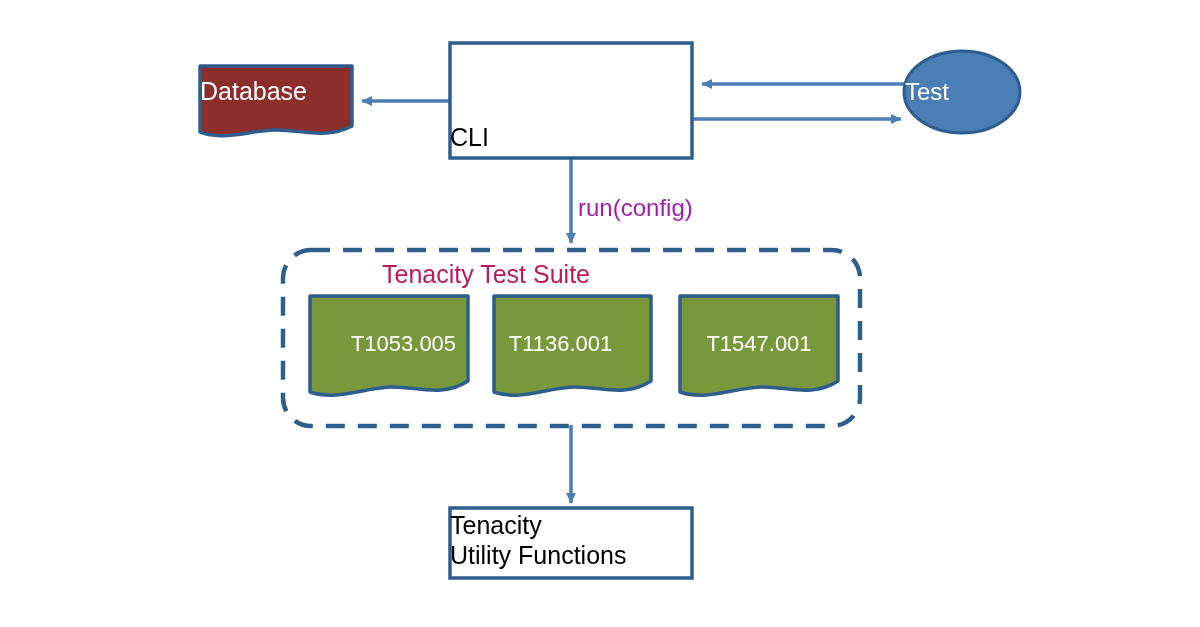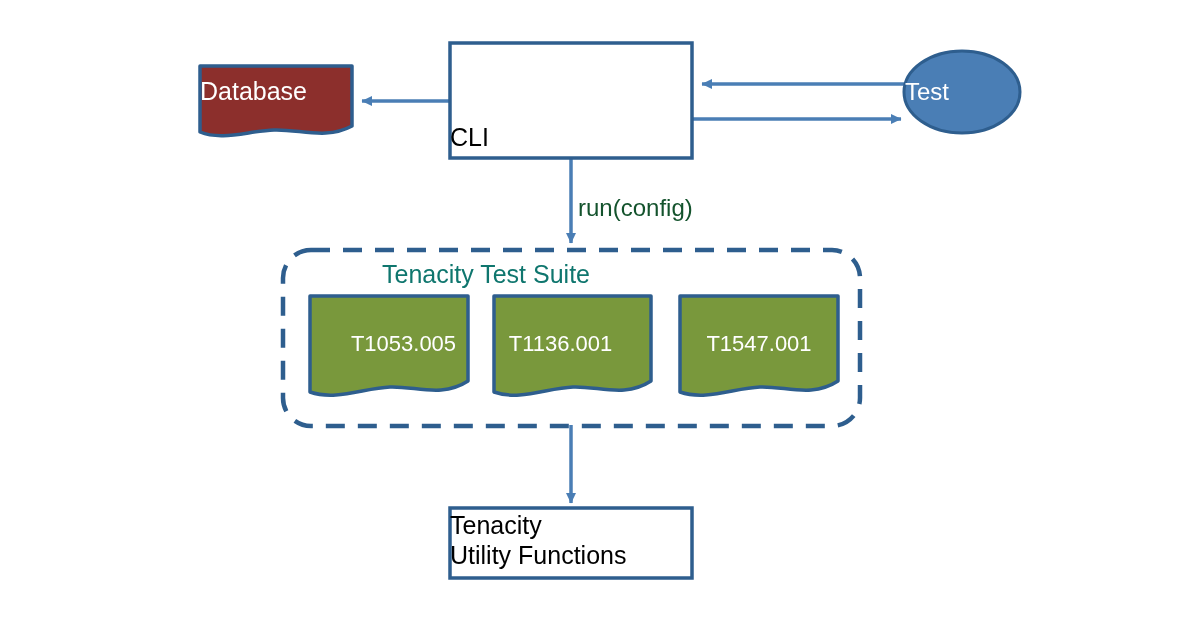--- a/index.html
+++ b/index.html
@@ -53,21 +53,21 @@
     top: 78px;
     width: 116px;
     font-size: 24px;
     color: #ffffff;
   }
   .label-suite {
     left: 382px;
     top: 260px;
     width: 378px;
     font-size: 25px;
-    color: #0f766e;
+    color: #be185d;
   }
   .label-doc {
     position: absolute;
     top: 331px;
     font-size: 22px;
     color: #ffffff;
     text-align: center;
   }
   .label-doc-1 { left: 310px; width: 187px; }
   .label-doc-2 { left: 494px; width: 133px; }
@@ -78,21 +78,21 @@
     width: 284px;
     font-size: 25px;
     color: #000000;
   }
   .label-edge {
     position: absolute;
     left: 578px;
     top: 194px;
     width: 180px;
     font-size: 24px;
-    color: #14532d;
+    color: #a21caf;
     text-align: left;
   }
   .hit {
     position: absolute;
     background: transparent;
   }
 </style>
 </head>
 <body>
 

